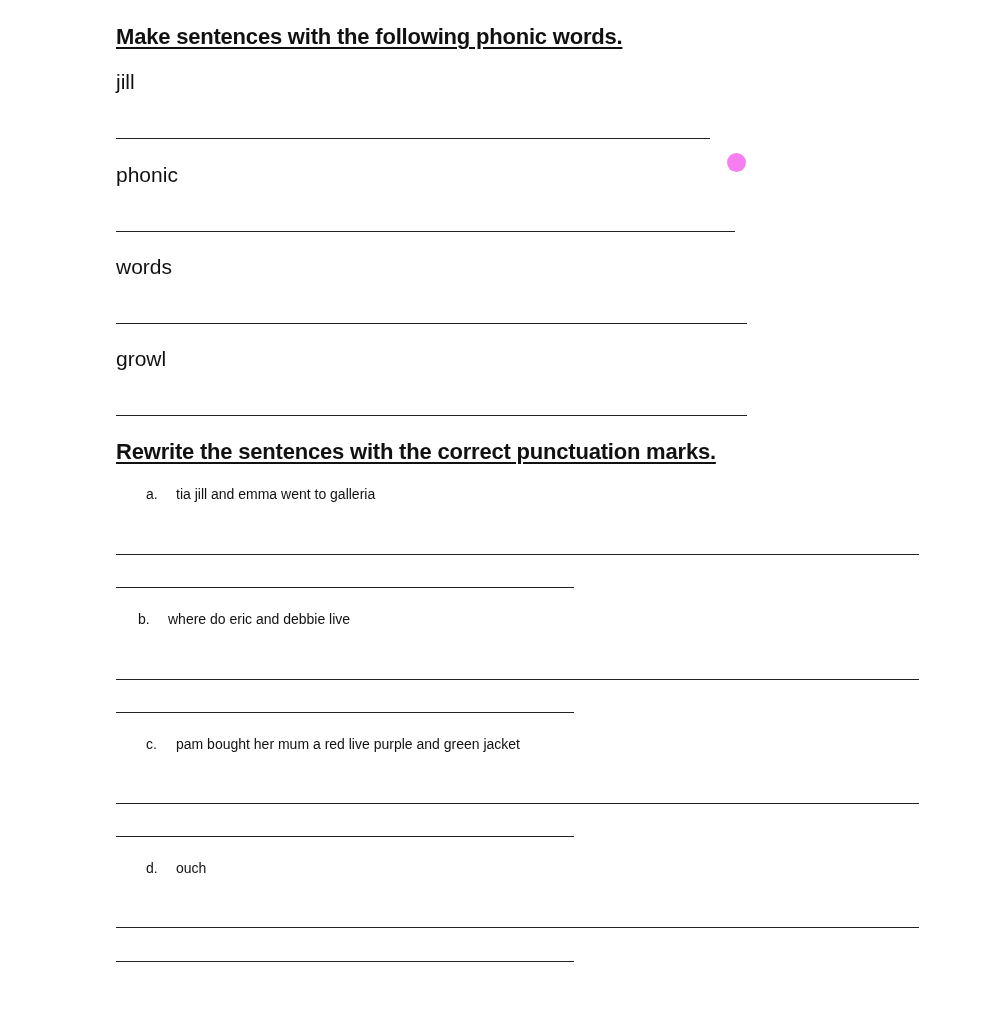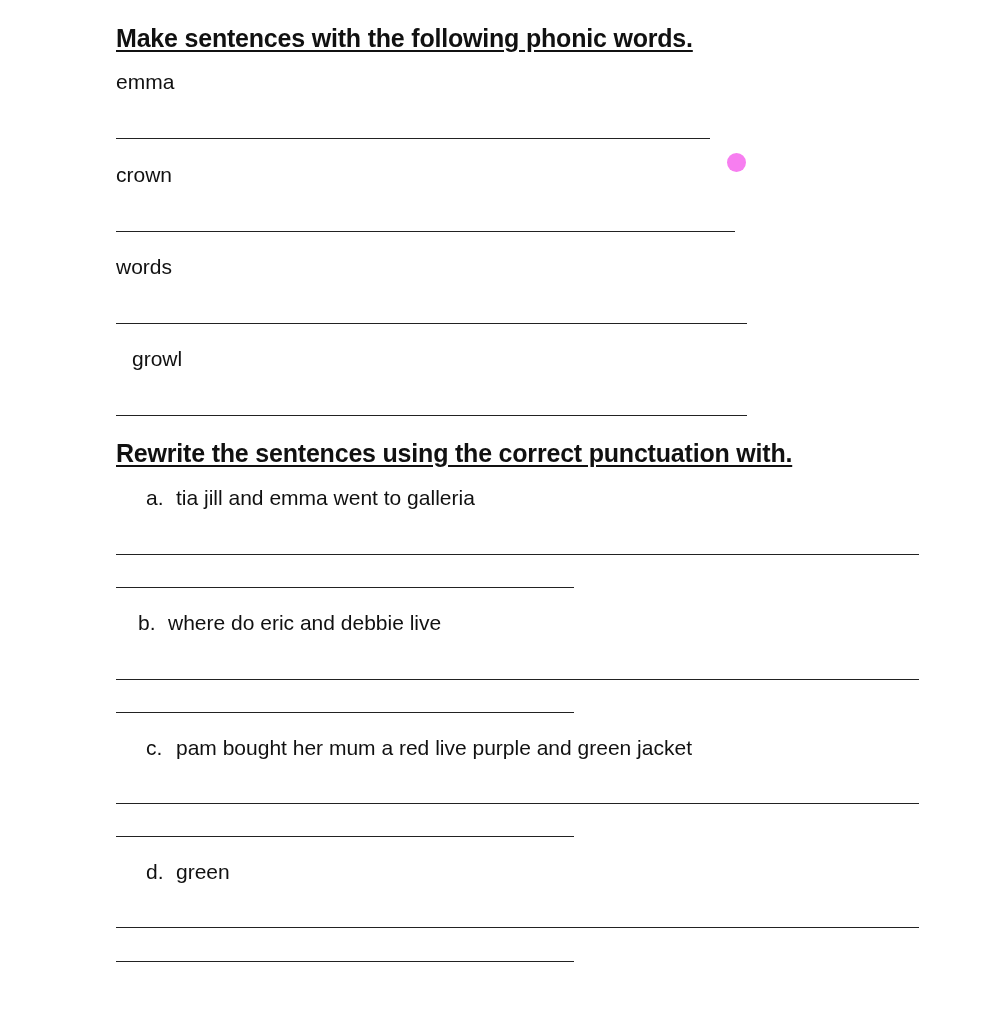--- a/index.html
+++ b/index.html
@@ -1,61 +1,61 @@
 <!DOCTYPE html>
 <html><head>
 <meta charset="utf-8">
 <style>
   html, body { margin: 0; padding: 0; background: #ffffff; }
   body { width: 995px; height: 1029px; position: relative; overflow: hidden;
          font-family: "Liberation Sans", "DejaVu Sans", sans-serif; color: #111; }
   .abs { position: absolute; }
-  .heading { font-weight: bold; font-size: 25px; text-decoration: underline; text-underline-offset: 3px; letter-spacing: -0.2px; }
+  .heading { font-weight: bold; font-size: 22px; text-decoration: underline; text-underline-offset: 3px; letter-spacing: -0.2px; }
   .word { font-size: 21px; }
-  .item { font-size: 21px; }
+  .item { font-size: 14px; }
   .item .marker { display: inline-block; width: 30px; }
   .line { position: absolute; height: 0; border-top: 1.6px solid #222; }
   .dot { position: absolute; border-radius: 50%; }
 </style>
 </head>
 <body>
 
 <div class="abs heading" style="left:116px; top:24px;">Make sentences with the following phonic words.</div>
 
-<div class="abs word" style="left:116px; top:70px;">emma</div>
+<div class="abs word" style="left:116px; top:70px;">jill</div>
 <div class="line" style="left:116px; top:138px; width:594px;"></div>
 
-<div class="abs word" style="left:116px; top:163px;">crown</div>
+<div class="abs word" style="left:116px; top:163px;">phonic</div>
 <div class="line" style="left:116px; top:231px; width:619px;"></div>
 
 <div class="abs word" style="left:116px; top:255px;">words</div>
 <div class="line" style="left:116px; top:323px; width:631px;"></div>
 
-<div class="abs word" style="left:132px; top:347px;">growl</div>
+<div class="abs word" style="left:116px; top:347px;">growl</div>
 <div class="line" style="left:116px; top:415px; width:631px;"></div>
 
 <div class="dot" style="left:727px; top:153px; width:19px; height:19px; background:#f77ef0;"></div>
 
-<div class="abs heading" style="left:116px; top:439px;">Rewrite the sentences using the correct punctuation with.</div>
+<div class="abs heading" style="left:116px; top:439px;">Rewrite the sentences with the correct punctuation marks.</div>
 
 <div class="abs item" style="left:146px; top:486px;">
   <span class="marker">a.</span><span>tia jill and emma went to galleria</span>
 </div>
 <div class="line" style="left:116px; top:554px; width:803px;"></div>
 <div class="line" style="left:116px; top:587px; width:458px;"></div>
 
 <div class="abs item" style="left:138px; top:611px;">
   <span class="marker">b.</span><span>where do eric and debbie live</span>
 </div>
 <div class="line" style="left:116px; top:679px; width:803px;"></div>
 <div class="line" style="left:116px; top:712px; width:458px;"></div>
 
 <div class="abs item" style="left:146px; top:736px;">
   <span class="marker">c.</span><span>pam bought her mum a red live purple and green jacket</span>
 </div>
 <div class="line" style="left:116px; top:803px; width:803px;"></div>
 <div class="line" style="left:116px; top:836px; width:458px;"></div>
 
 <div class="abs item" style="left:146px; top:860px;">
-  <span class="marker">d.</span><span>green</span>
+  <span class="marker">d.</span><span>ouch</span>
 </div>
 <div class="line" style="left:116px; top:927px; width:803px;"></div>
 <div class="line" style="left:116px; top:961px; width:458px;"></div>
 
 </body></html>

